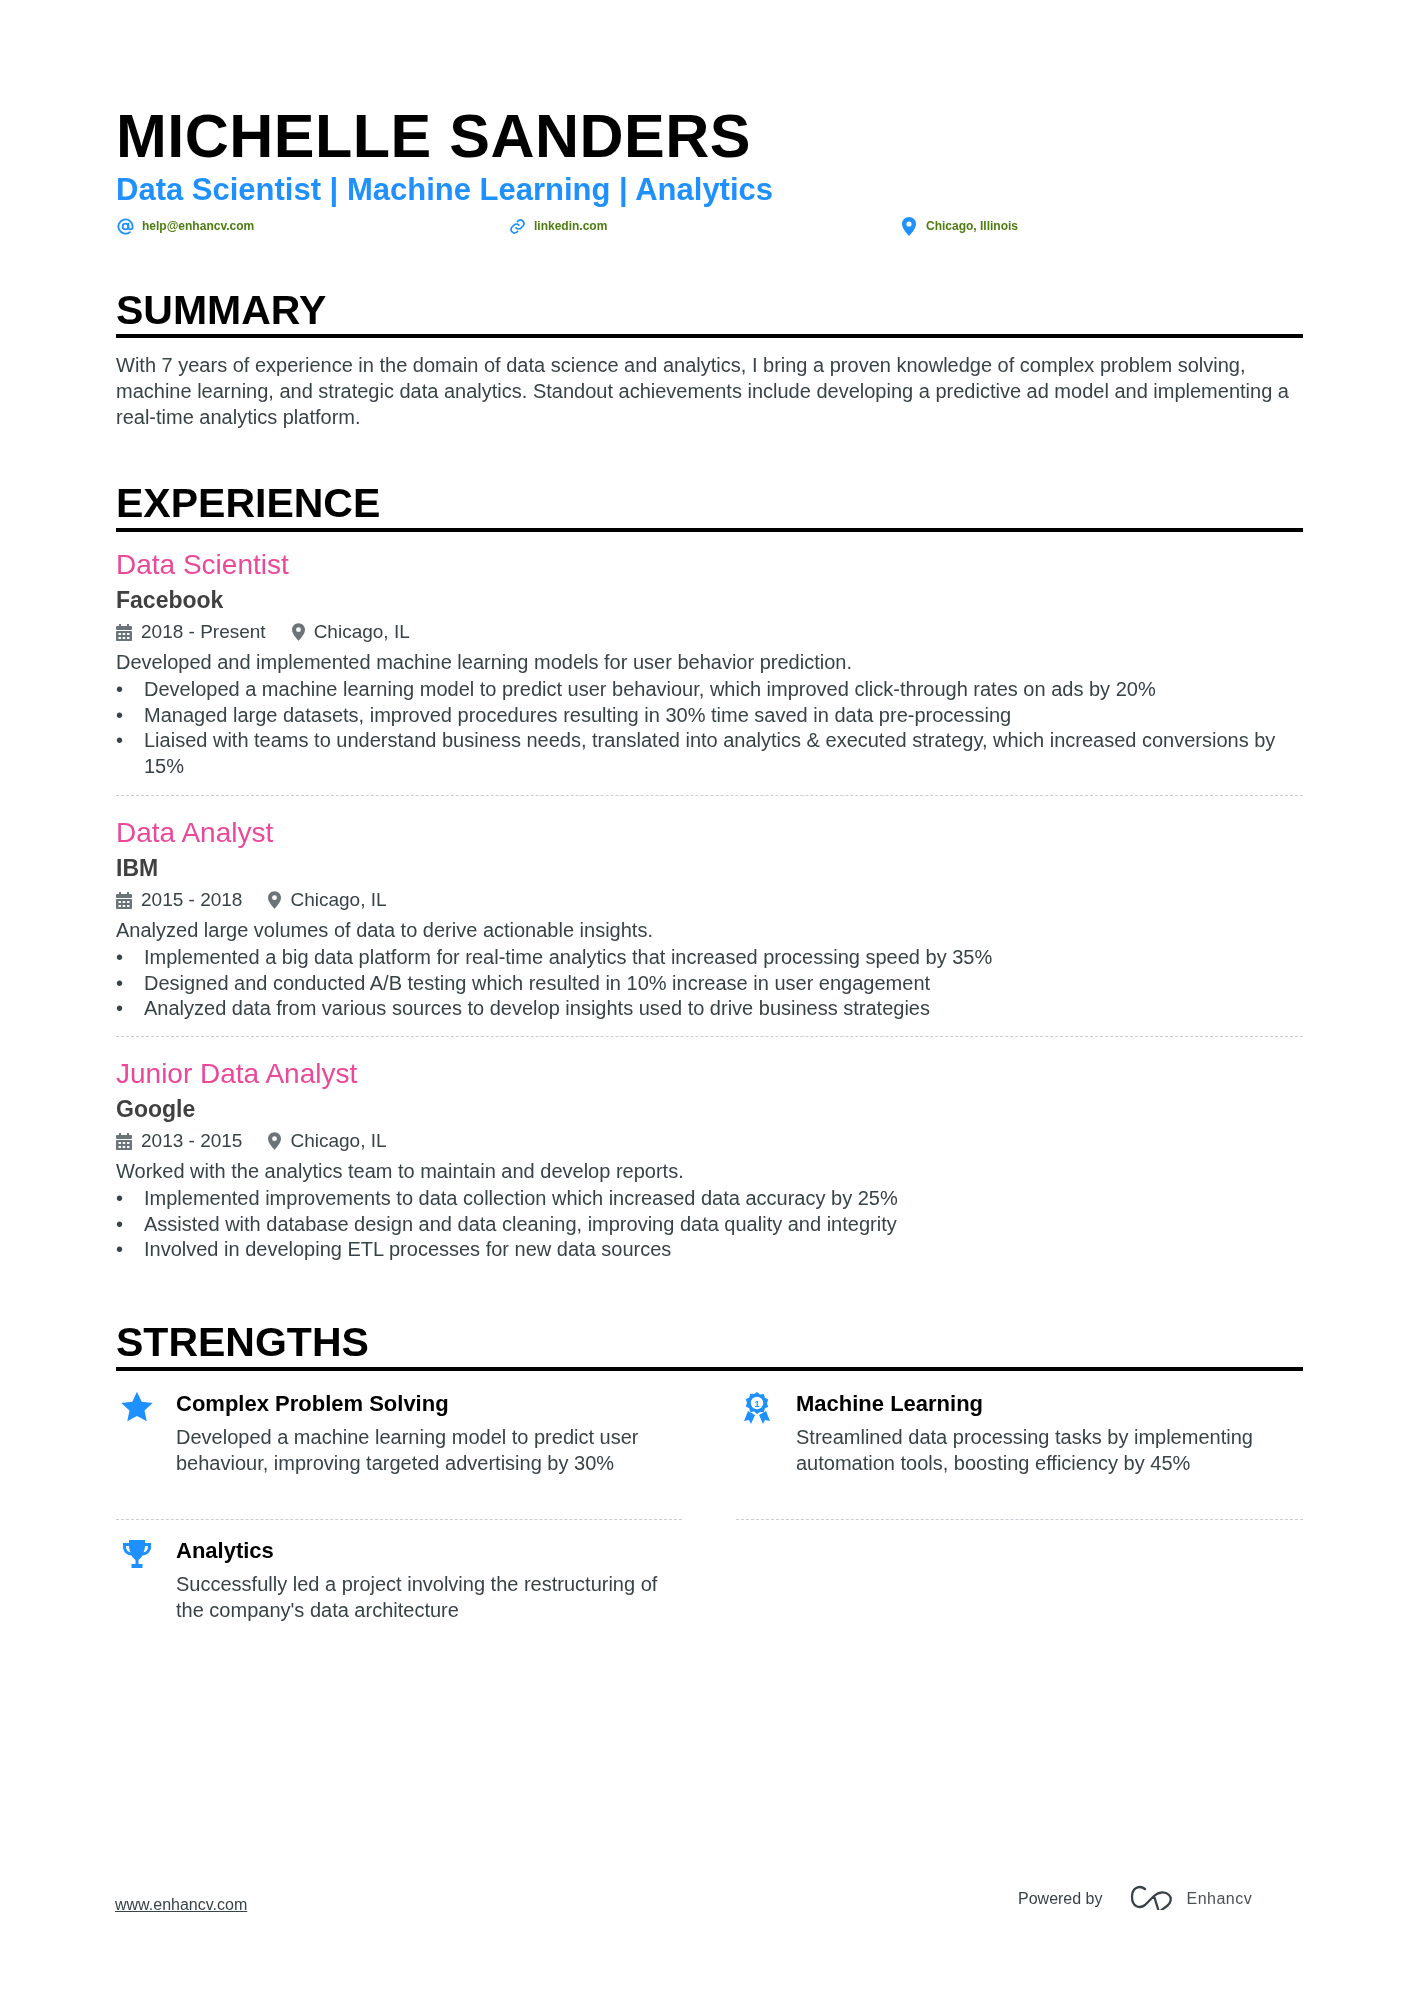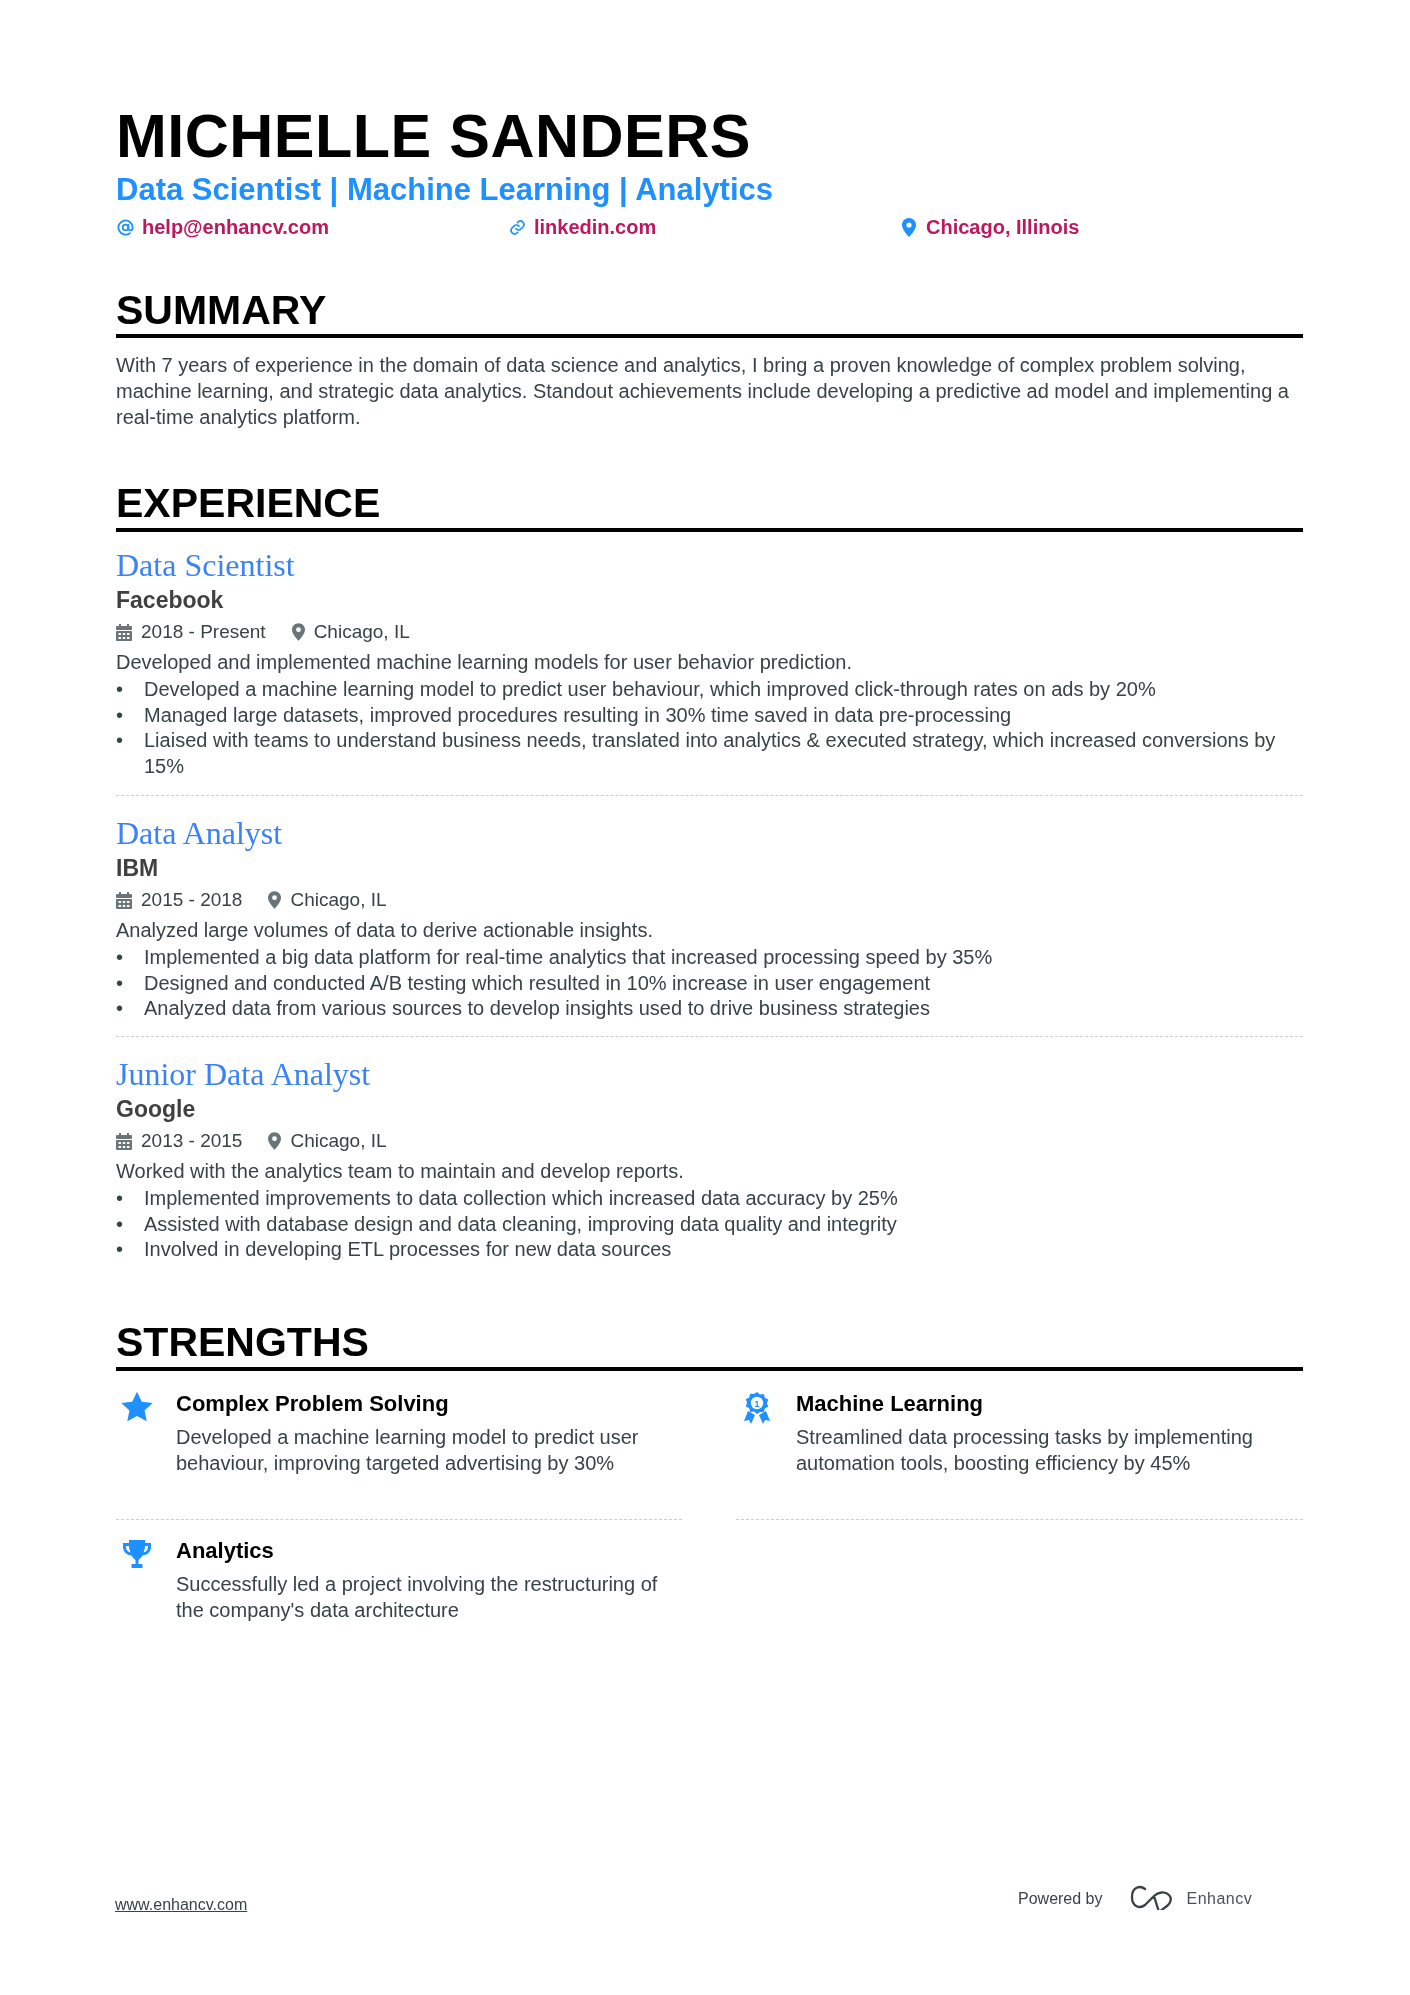--- a/index.html
+++ b/index.html
@@ -43,23 +43,23 @@
       left: 0;
       width: 1187px;
       height: 26px;
     }
     .contact {
       position: absolute;
       top: 0;
       display: flex;
       align-items: center;
       gap: 8px;
-      font-size: 20px;
-      font-weight: 700;
-      color: #be185d;
+      font-size: 12px;
+      font-weight: 700;
+      color: #4d7c0f;
       white-space: nowrap;
     }
     .contact .icon { width: 18px; height: 20px; display: inline-flex; align-items: center; justify-content: center; }
     .contact.c0 { left: 0; }
     .contact.c1 { left: 392px; }
     .contact.c2 { left: 784px; }
 
     .section-title {
       position: absolute;
       left: 0;
@@ -86,26 +86,25 @@
       line-height: 26px;
       color: #384347;
     }
 
     .job {
       position: absolute;
       left: 0;
       width: 1187px;
     }
     .job-title {
-      font-size: 32px;
+      font-size: 28px;
       line-height: 36px;
-      color: #3b82f6;
+      color: #ec4899;
       font-weight: 400;
       white-space: nowrap;
-      font-family: Liberation Serif, serif;
     }
     .job-company {
       margin-top: 2px;
       font-size: 23px;
       line-height: 30px;
       color: #404040;
       font-weight: 700;
       white-space: nowrap;
     }
     .job-meta {

